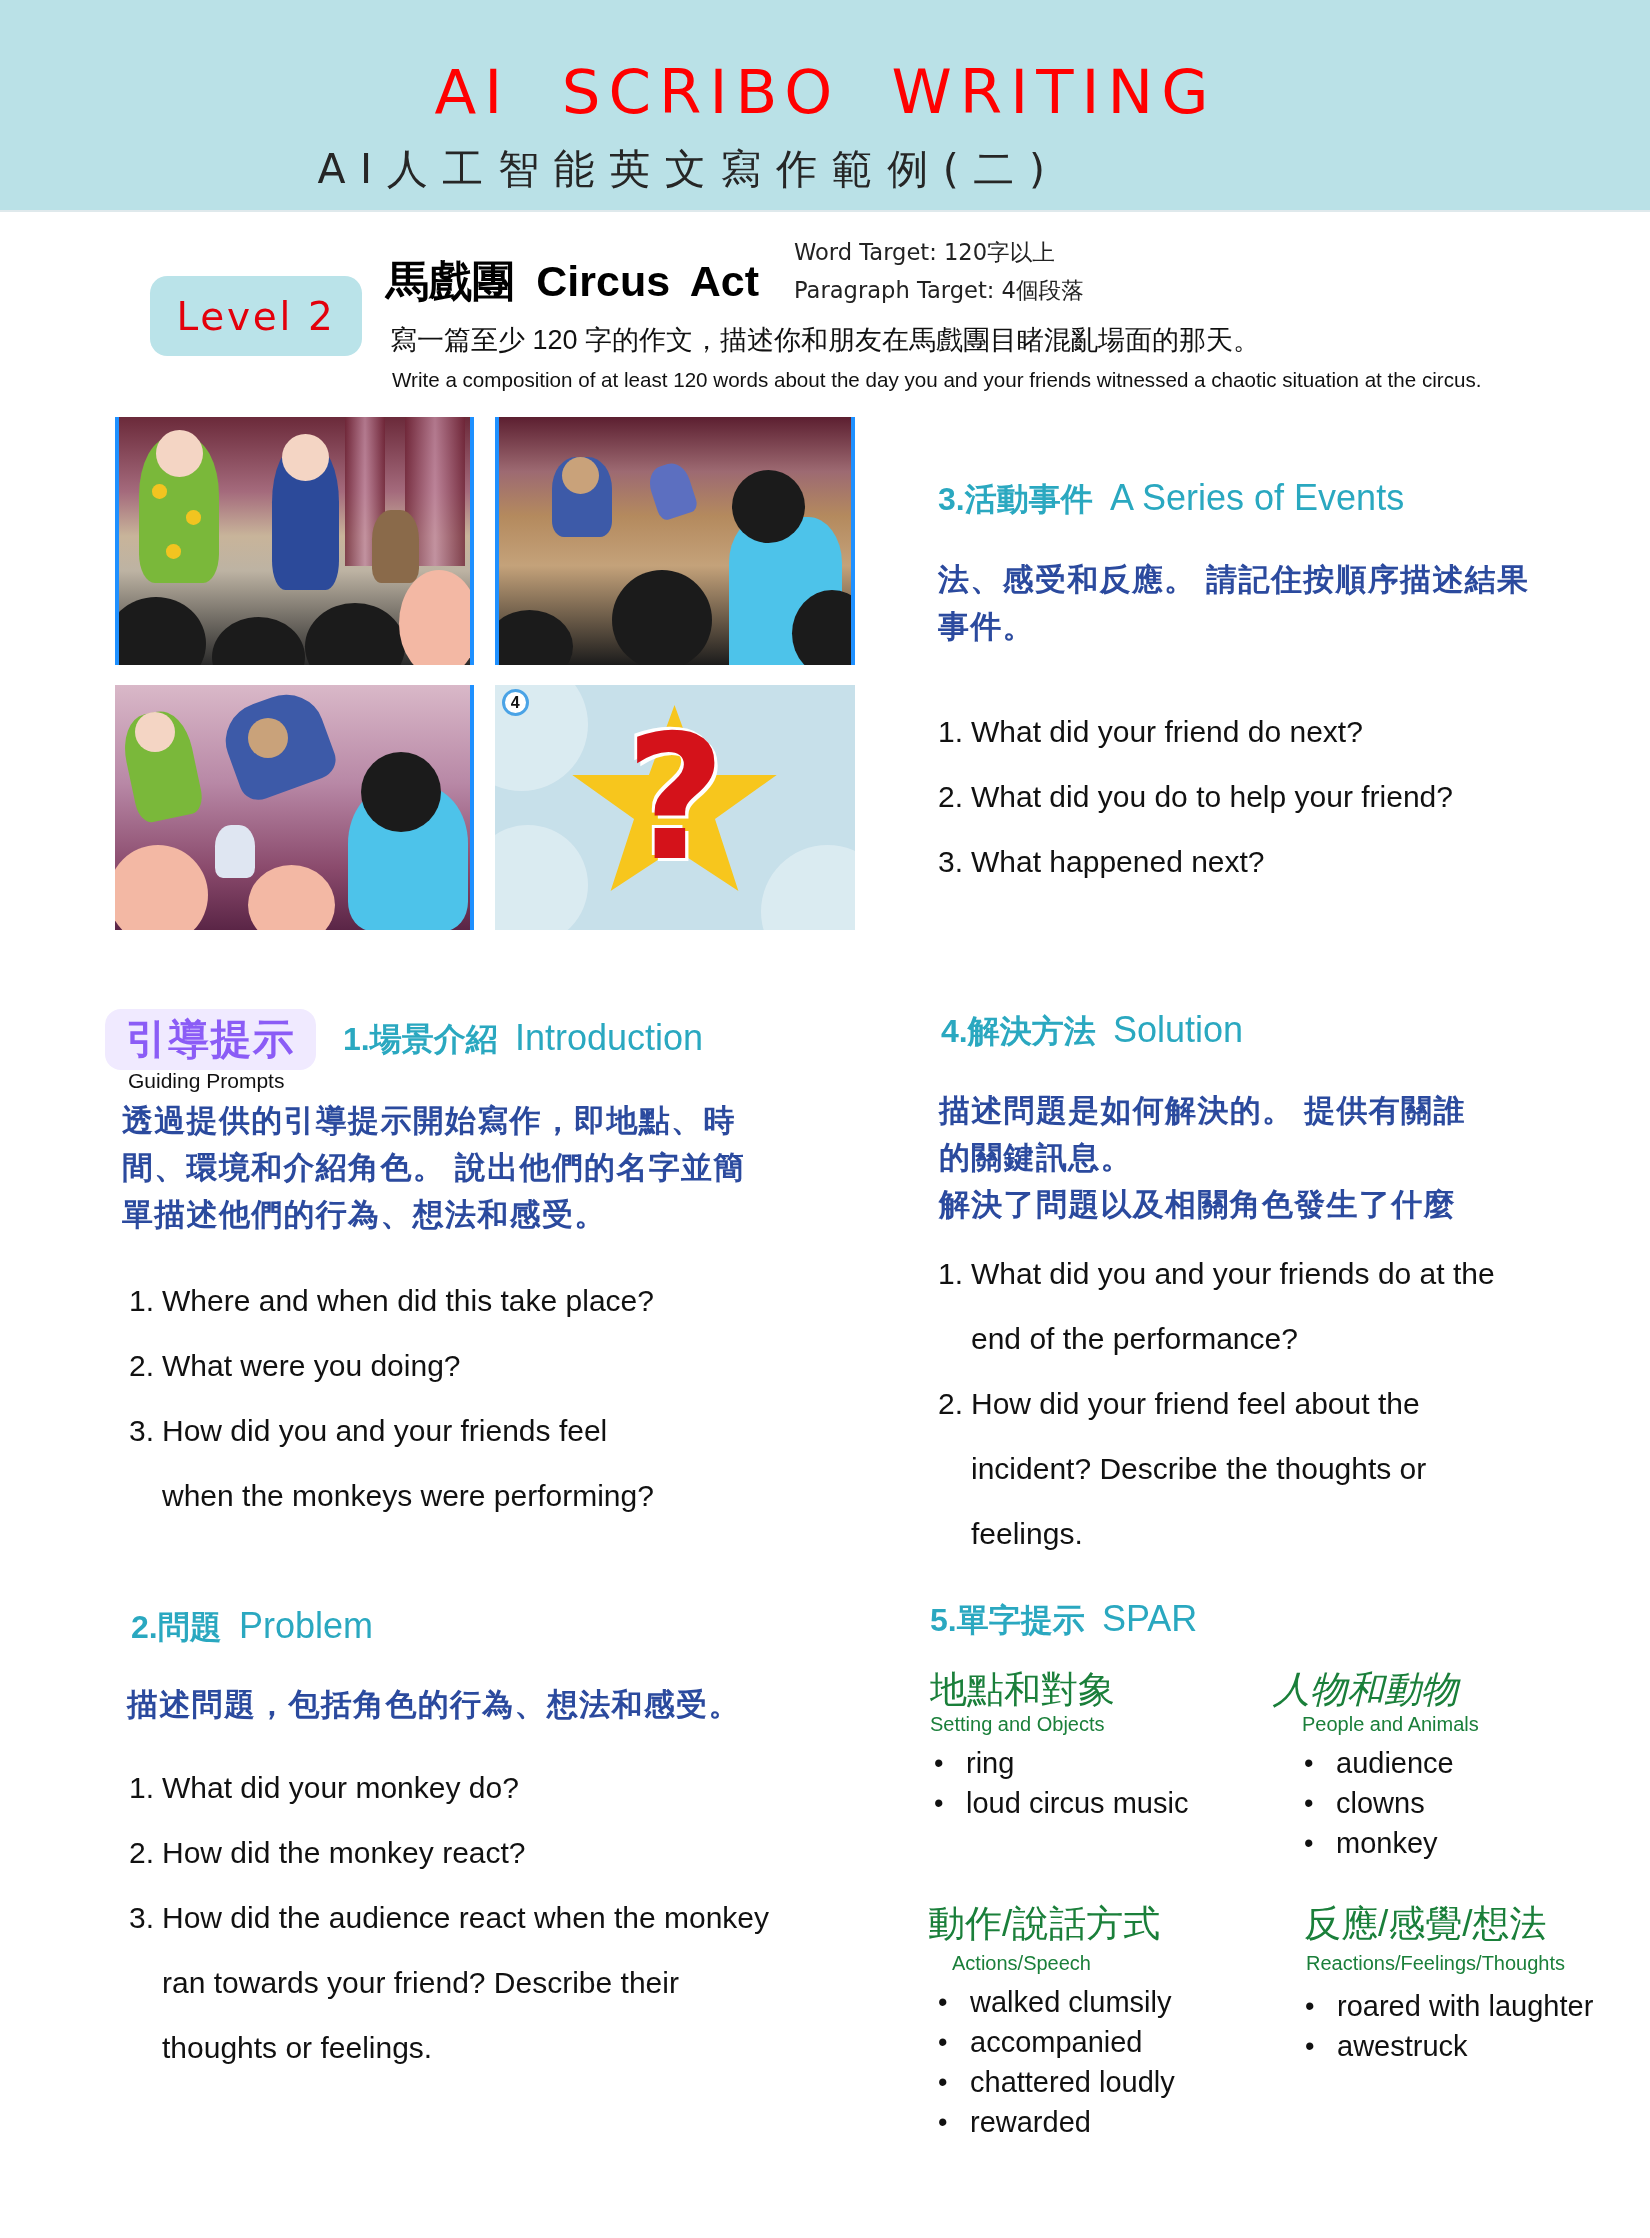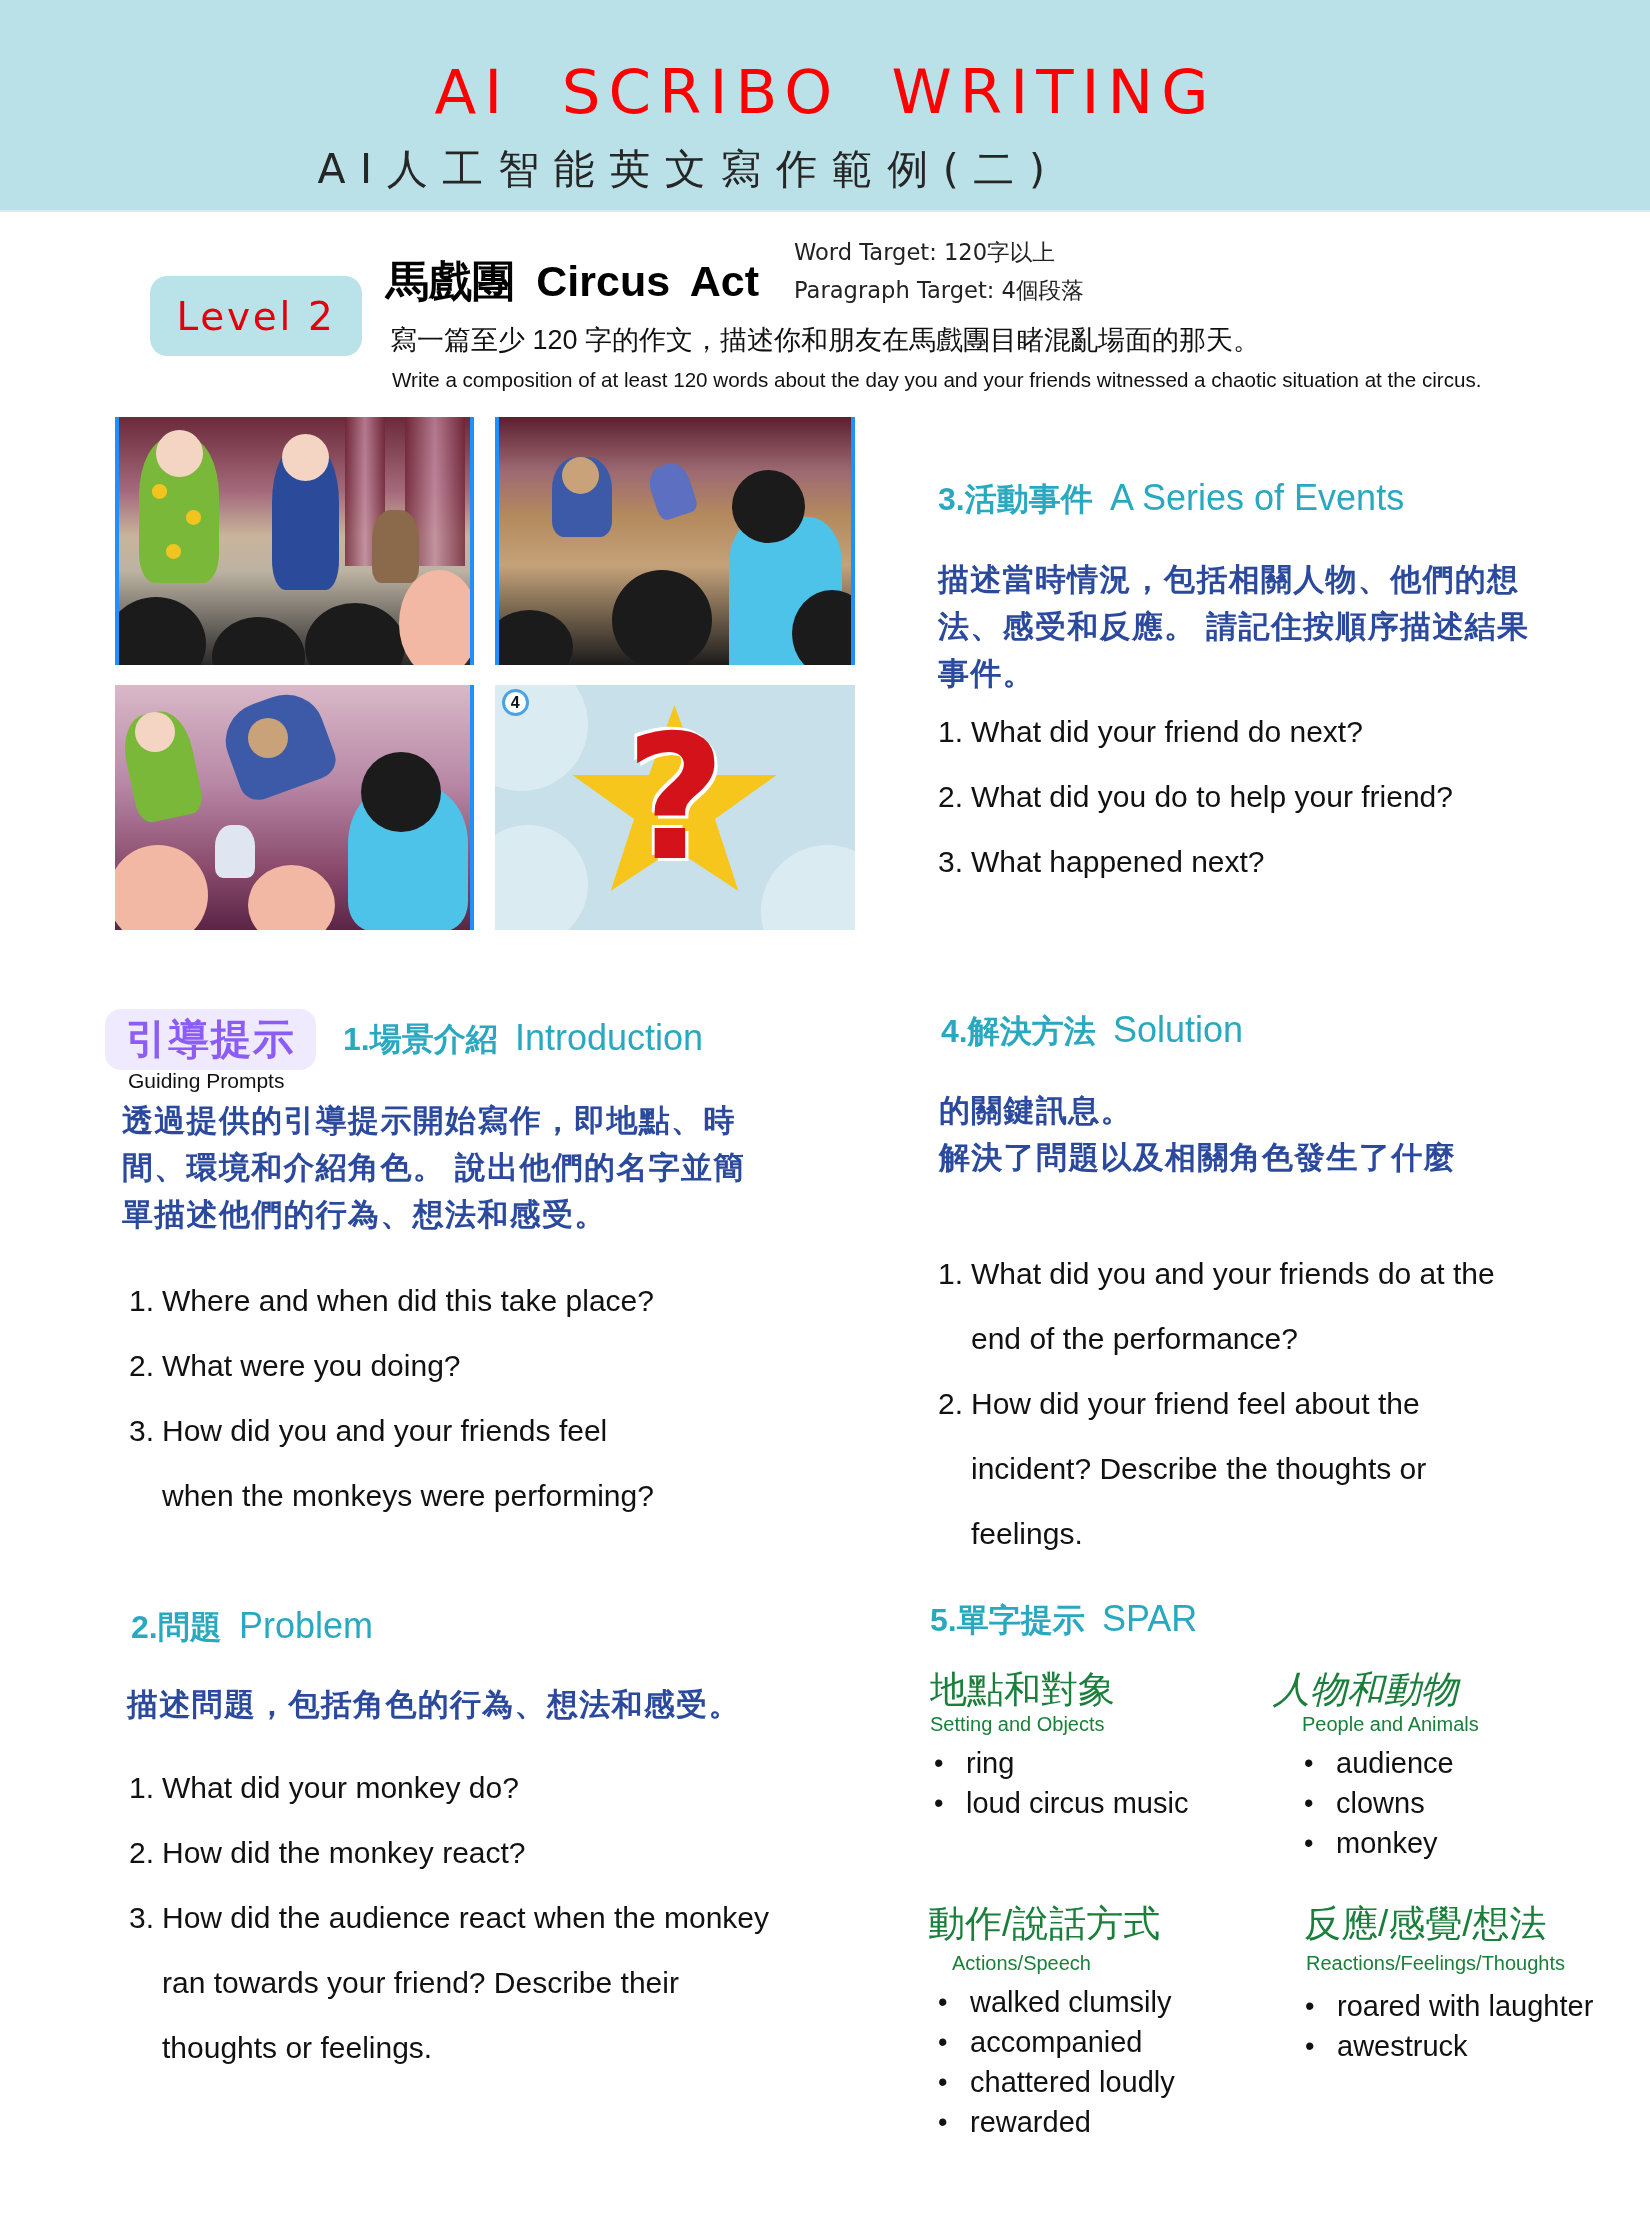--- a/index.html
+++ b/index.html
@@ -123,21 +123,20 @@
   <div class="bubble" style="left:266px;top:160px;width:133px;height:133px;"></div>
   <div class="star"></div>
   <div class="qmark">?</div>
   <div class="num-badge">4</div>
 </div>
 
 <div class="sec-head" style="left:938px;top:477px;">
   <span class="zh">3.活動事件</span><span class="en">A Series of Events</span>
 </div>
 <div class="sec-desc" style="left:938px;top:556px;width:686px;">
-  <div>描述當時情況，包括相關人物、他們的想</div>
   <div>法、感受和反應。 請記住按順序描述結果</div>
   <div>事件。</div>
 </div>
 <ul class="qlist" style="left:938px;top:699px;width:686px;">
   <li>
       <span class="n">1.</span>
       <span class="t">What did your friend do next?</span>
     </li>
   <li>
       <span class="n">2.</span>
@@ -205,20 +204,21 @@
   <li>
       <span class="n"></span>
       <span class="t">thoughts or feelings.</span>
     </li>
 </ul>
 
 <div class="sec-head" style="left:941px;top:1009px;">
   <span class="zh">4.解決方法</span><span class="en">Solution</span>
 </div>
 <div class="sec-desc" style="left:939px;top:1087px;width:686px;">
+  <div>描述問題是如何解決的。 提供有關誰</div>
   <div>的關鍵訊息。</div>
   <div>解決了問題以及相關角色發生了什麼</div>
 </div>
 <ul class="qlist" style="left:938px;top:1241px;width:699px;">
   <li>
       <span class="n">1.</span>
       <span class="t">What did you and your friends do at the</span>
     </li>
   <li>
       <span class="n"></span>

